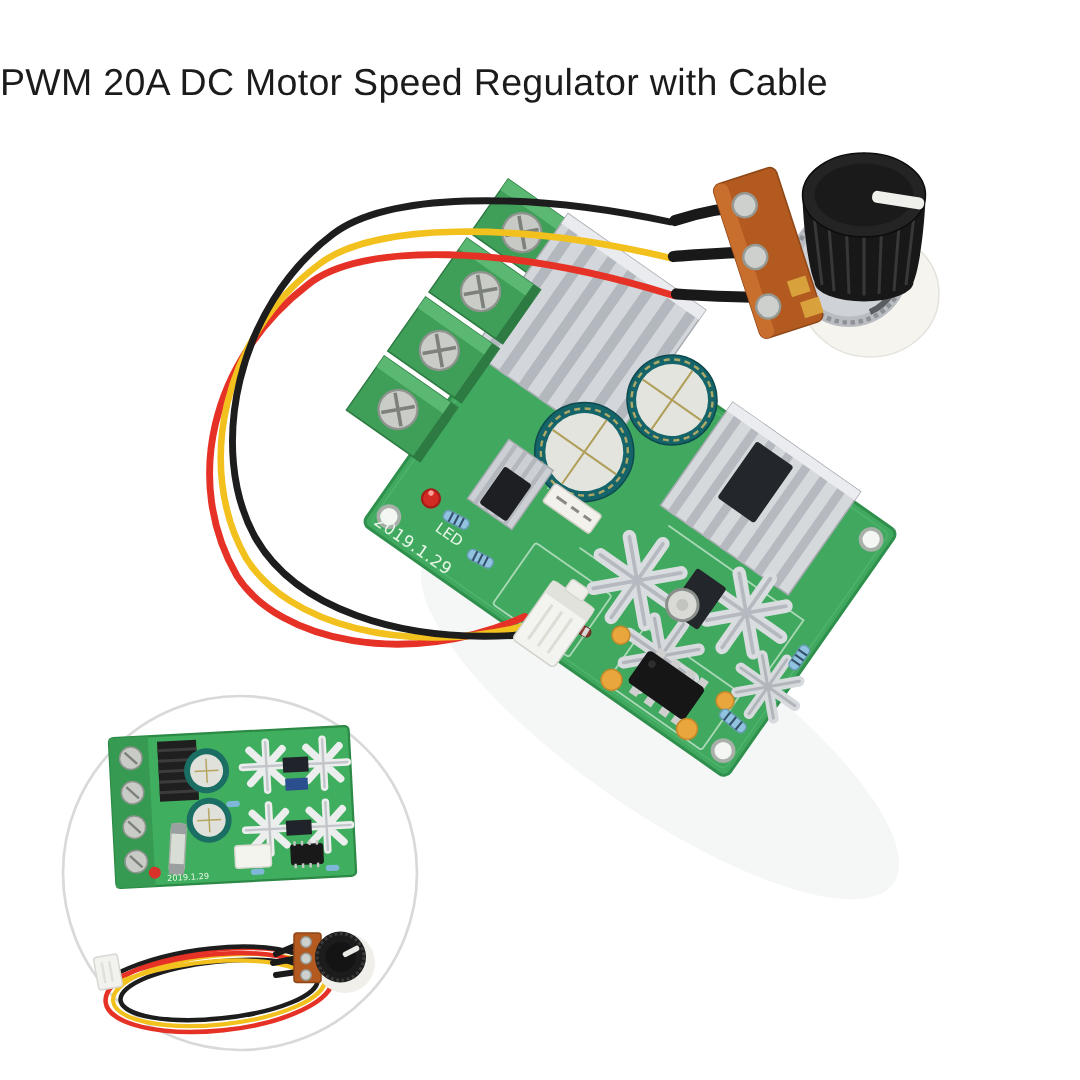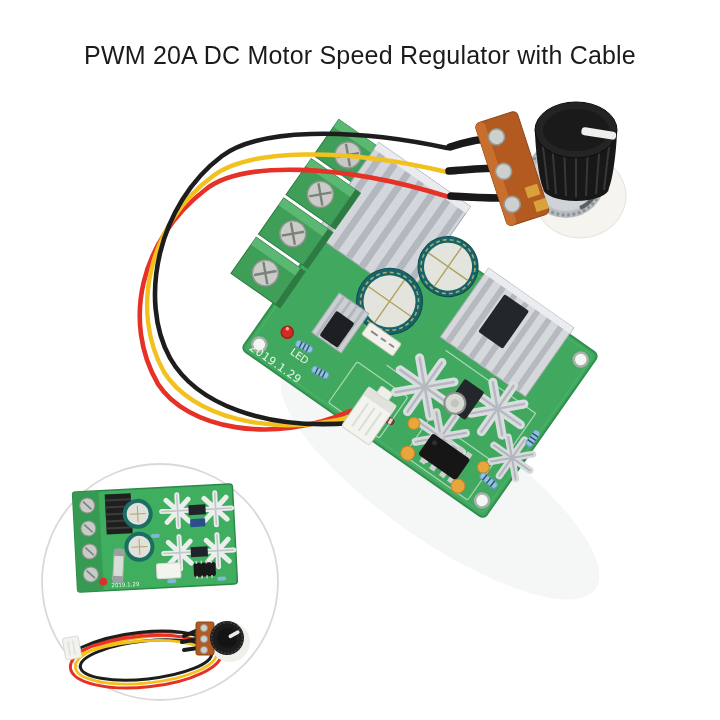--- a/index.html
+++ b/index.html
@@ -1,18 +1,18 @@
 <!DOCTYPE html>
 <html><head>
 <meta charset="utf-8">
 <style>
   html,body{margin:0;padding:0;}
   body{background:#ffffff;font-family:"Liberation Sans",sans-serif;}
   .stage{position:relative;width:720px;height:720px;background:#ffffff;overflow:hidden;}
-  .title{position:absolute;top:40px;left:0;width:720px;text-align:center;
+  .title{position:absolute;top:40px;left:0;width:720px;text-align:left;
          font-size:25px;line-height:1.2;color:#1b1b1b;letter-spacing:0.2px;}
   svg{position:absolute;left:0;top:0;}
   text{font-family:"DejaVu Sans","Liberation Sans",sans-serif;}
 </style>
 </head>
 <body>
 
 <div class="stage">
 
   <div class="title">PWM 20A DC Motor Speed Regulator with Cable</div>

